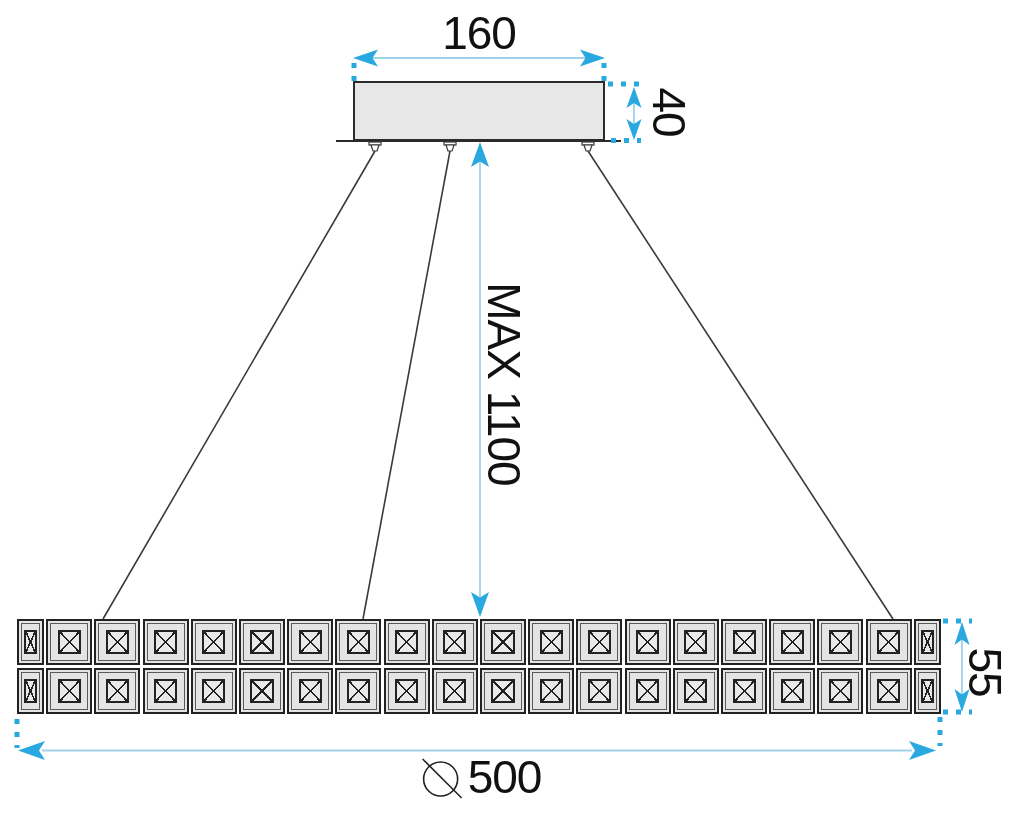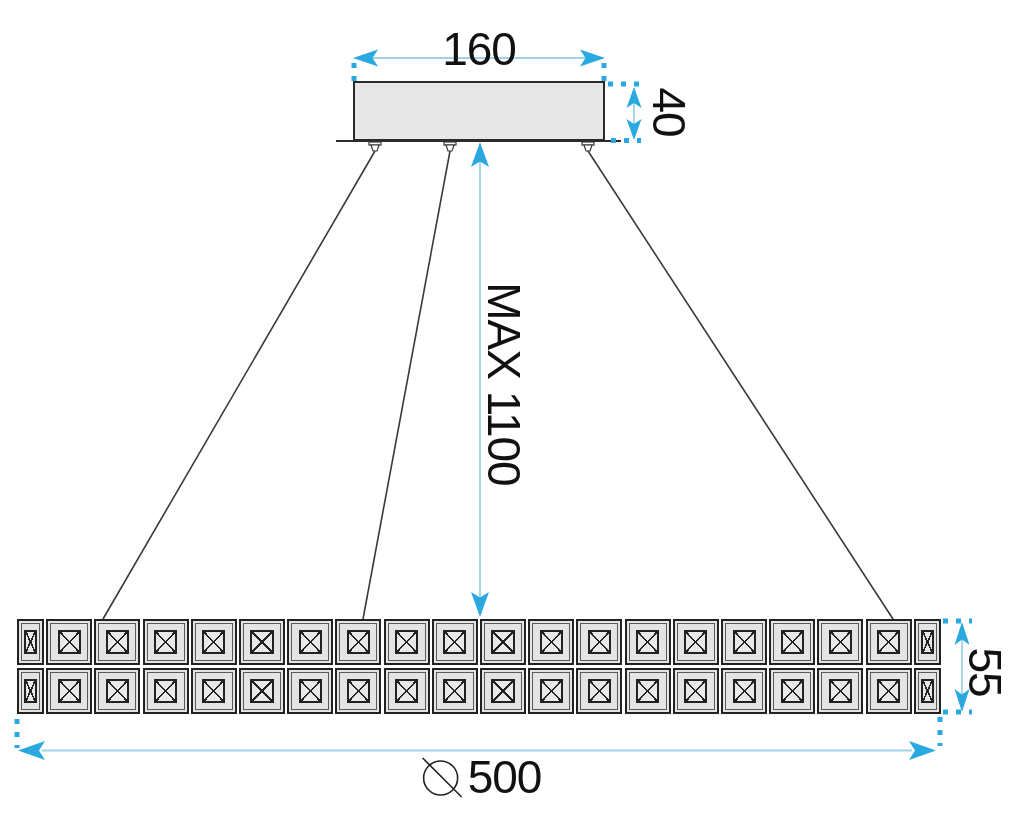--- a/index.html
+++ b/index.html
@@ -24,21 +24,21 @@
   .hangershape{fill:#ffffff;stroke:#3a3a3a;stroke-width:1.2;}
   .canopy{
     position:absolute;left:353px;top:81px;width:252px;height:60px;
     box-sizing:border-box;border:2px solid var(--ink);background:var(--fill-gray);
   }
   .dim-label{
     position:absolute;font-size:46px;letter-spacing:-1px;line-height:1;
     white-space:nowrap;transform:translate(-50%,-50%);color:#111;
   }
   .dim-label.rot{transform:translate(-50%,-50%) rotate(90deg);}
-  .dim-label.diam{display:flex;align-items:center;gap:3px;}
+  .dim-label.diam{display:flex;align-items:flex-end;gap:3px;}
   .dim-label.diam svg{display:block;}
   
   .crystal-bar{
     position:absolute;left:17px;top:619px;width:924px;height:95px;
     display:flex;flex-direction:column;justify-content:space-between;
   }
   .bar-row{display:flex;gap:2px;height:46px;justify-content:space-between;}
   .tile{
     box-sizing:border-box;position:relative;flex:0 0 46px;height:46px;
     border:2px solid #222;background:var(--tile-gray);
@@ -243,21 +243,21 @@
 
     <g>
       <line class="dots" x1="17" y1="719" x2="17" y2="748"></line>
       <line class="dots" x1="940" y1="717" x2="940" y2="746"></line>
       <line class="dimline" x1="42" y1="750.5" x2="912" y2="750.5"></line>
       <path class="ah" d="M18,750.5 L45,741 L39,750.5 L45,760 Z"></path>
       <path class="ah" d="M936,750.5 L909,741 L915,750.5 L909,760 Z"></path>
     </g>
   </svg>
 
-  <div class="dim-label" style="left:479px;top:49px;">160</div>
+  <div class="dim-label" style="left:479px;top:33px;">160</div>
 
   <div class="dim-label rot" style="left:669px;top:112px;">40</div>
 
   <div class="dim-label rot" style="left:504px;top:384px;">MAX 1100</div>
 
   <div class="dim-label rot" style="left:985px;top:672px;">55</div>
 
   <div class="dim-label diam" style="left:481px;top:777px;">
     <svg width="44" height="44" viewBox="0 0 44 44">
       <circle cx="20" cy="23" r="17" fill="none" stroke="#222" stroke-width="1.6"></circle>

